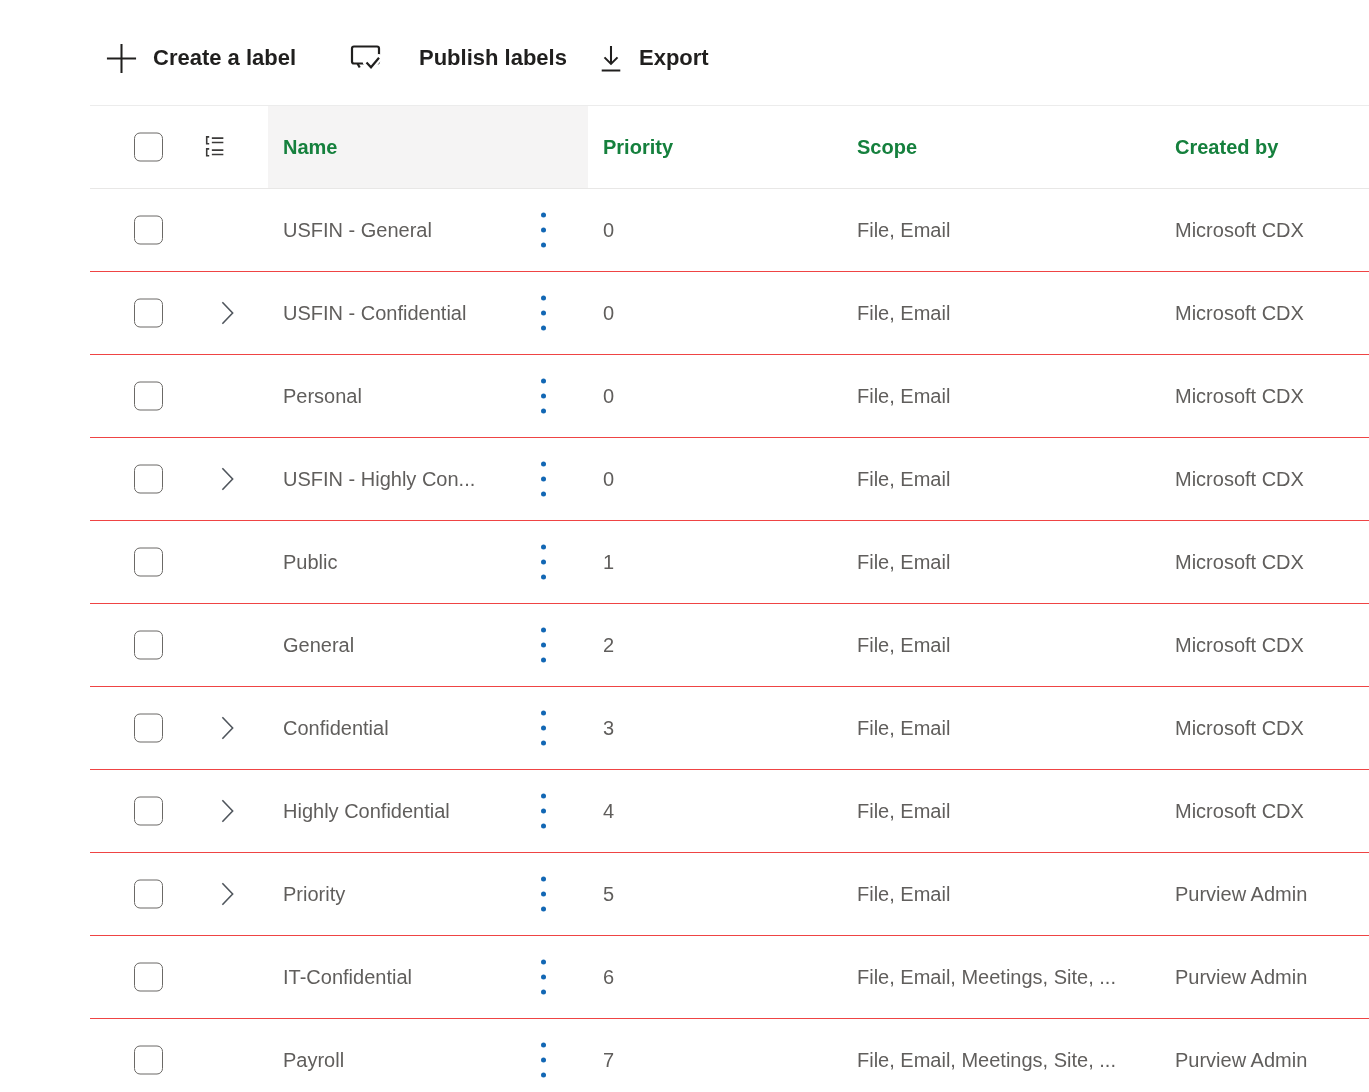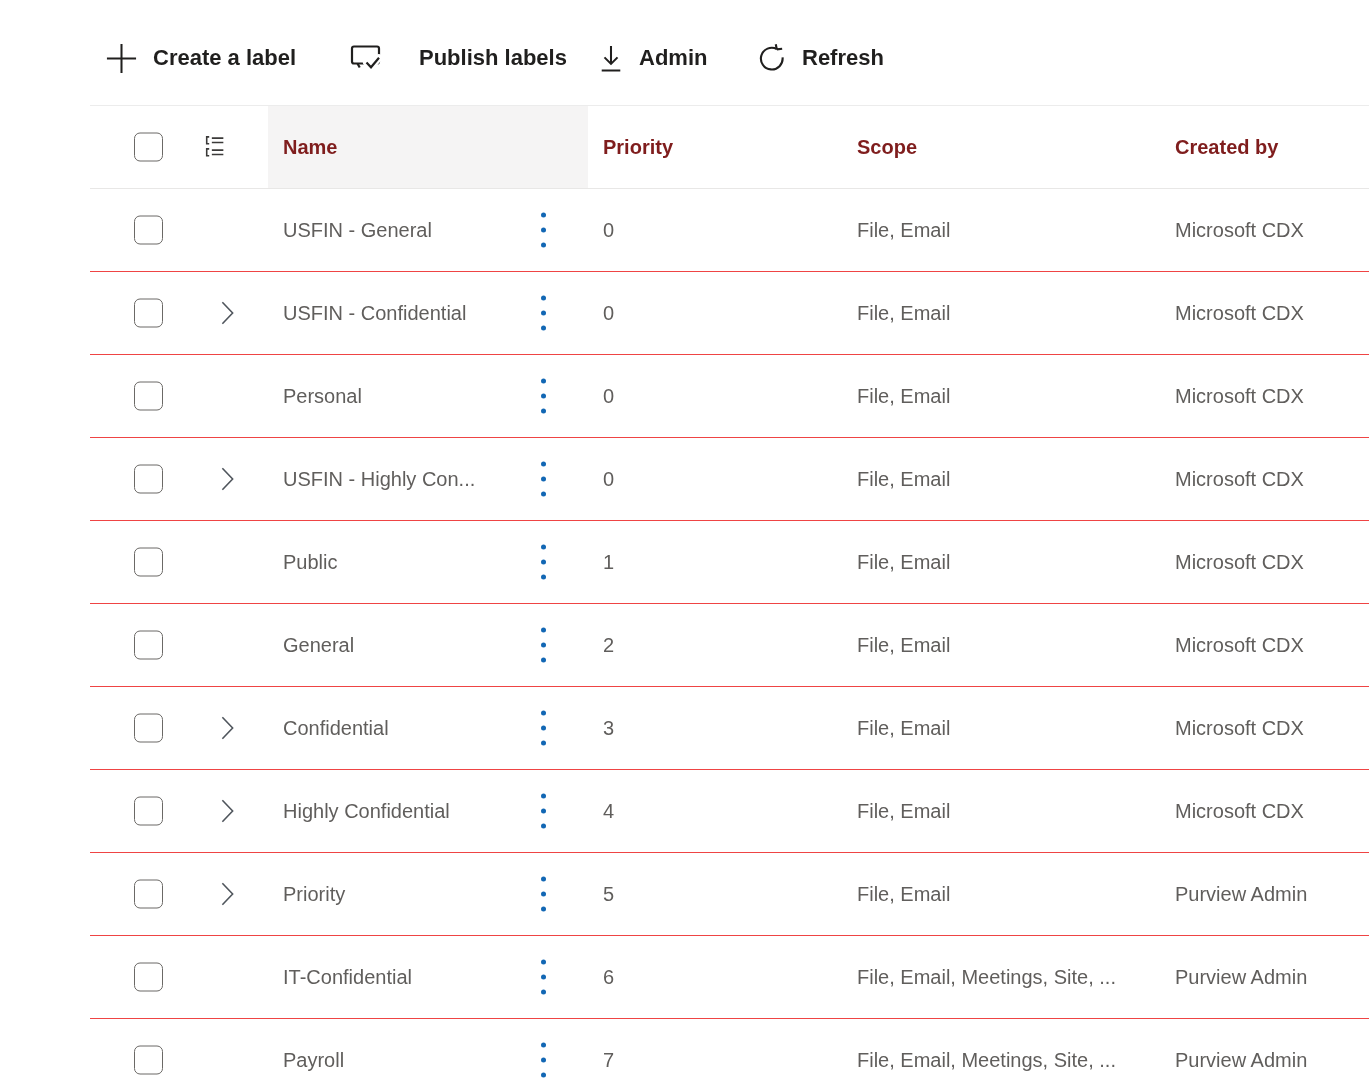--- a/index.html
+++ b/index.html
@@ -23,21 +23,21 @@
   .hrow{
     position:relative;height:82px;
     border-top:1px solid #ececec;border-bottom:1px solid #e8e7e6;
   }
   .hdr-name-bg{position:absolute;left:178px;top:0;width:320px;height:100%;background:#f5f4f4;}
   .row{position:relative;height:82px;border-bottom:1px solid #ef4444;}
   .cell,.hcell{
     position:absolute;top:50%;transform:translateY(-50%);
     font-size:20px;color:#605e5c;white-space:nowrap;
   }
-  .hcell{font-weight:600;color:#7f1d1d;}
+  .hcell{font-weight:600;color:#15803d;}
   .col-name{left:193px;}
   .col-priority{left:513px;}
   .col-scope{left:767px;}
   .col-created{left:1085px;text-align:center;}
   .cb{
     position:absolute;left:44px;top:50%;transform:translateY(-50%);
     width:27px;height:27px;border:1.6px solid #6b6966;border-radius:6px;background:#fff;cursor:pointer;
   }
   .chev{position:absolute;left:130px;top:50%;transform:translateY(-50%);cursor:pointer;line-height:0;}
   .group-ic{position:absolute;left:113px;top:50%;transform:translateY(-50%);line-height:0;cursor:pointer;}
@@ -74,32 +74,23 @@
       </span>
       <span>Publish labels</span>
     </div>
 
     <div class="tb-btn" id="btn-export">
       <span>
         <svg width="26" height="31" viewBox="0 0 28 32" fill="none">
           <path d="M14 2.5 V21.5 M7 14.8 L14 21.8 L21 14.8 M4 29 H24" stroke="#201f1e" stroke-width="2.2"></path>
         </svg>
       </span>
-      <span>Admin</span>
-    </div>
-
-    <div class="tb-btn" id="btn-refresh">
-      <span>
-        <svg width="31" height="31" viewBox="0 0 32 32" fill="none">
-          <path d="M21.5 6.2 A11.2 11.2 0 1 0 27.4 14.8" stroke="#201f1e" stroke-width="2.2"></path>
-          <path d="M21.5 6.6 L20.4 1.2 M21.5 6.6 L27 5.9" stroke="#201f1e" stroke-width="2.2"></path>
-        </svg>
-      </span>
-      <span>Refresh</span>
-    </div>
+      <span>Export</span>
+    </div>
+
   </div>
 
   <div class="table">
 
     <div class="hrow">
       <div class="hdr-name-bg"></div>
       <div class="cb"></div>
       <span class="group-ic">
         <svg width="23" height="27" viewBox="0 0 26 28" fill="none">
           <path d="M7 2.6 H4.2 V10.4 H7" stroke="#3b3a39" stroke-width="1.8"></path>

